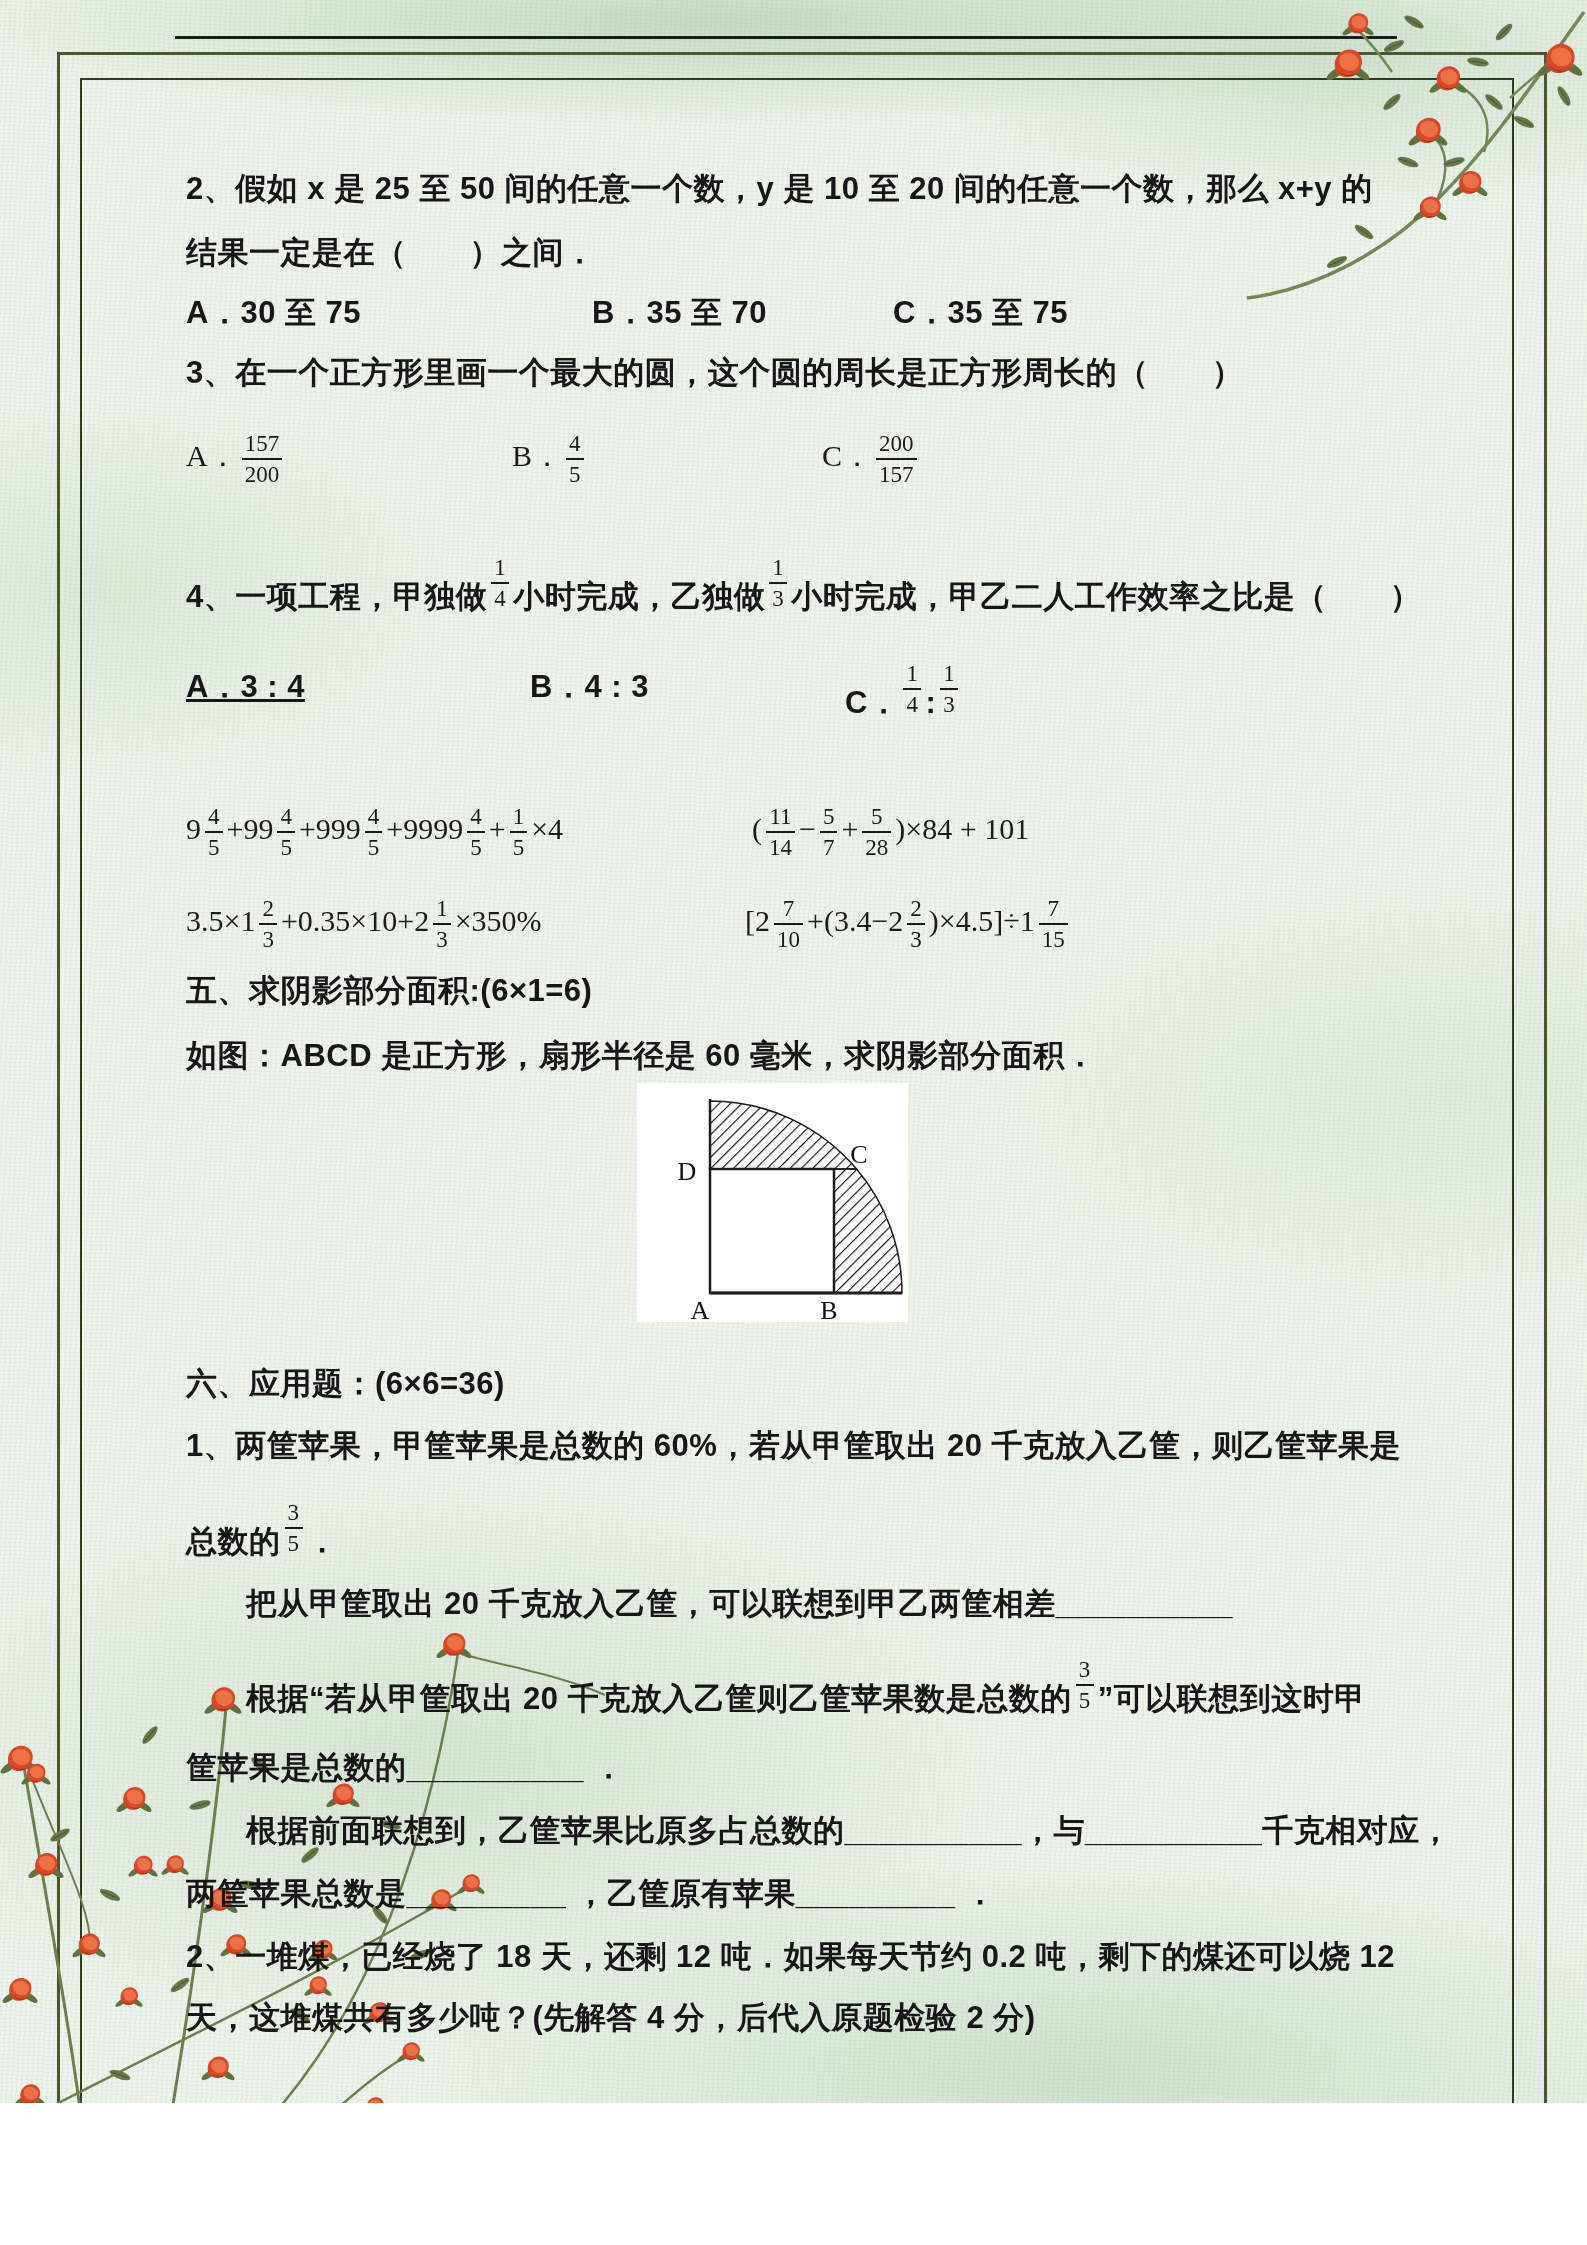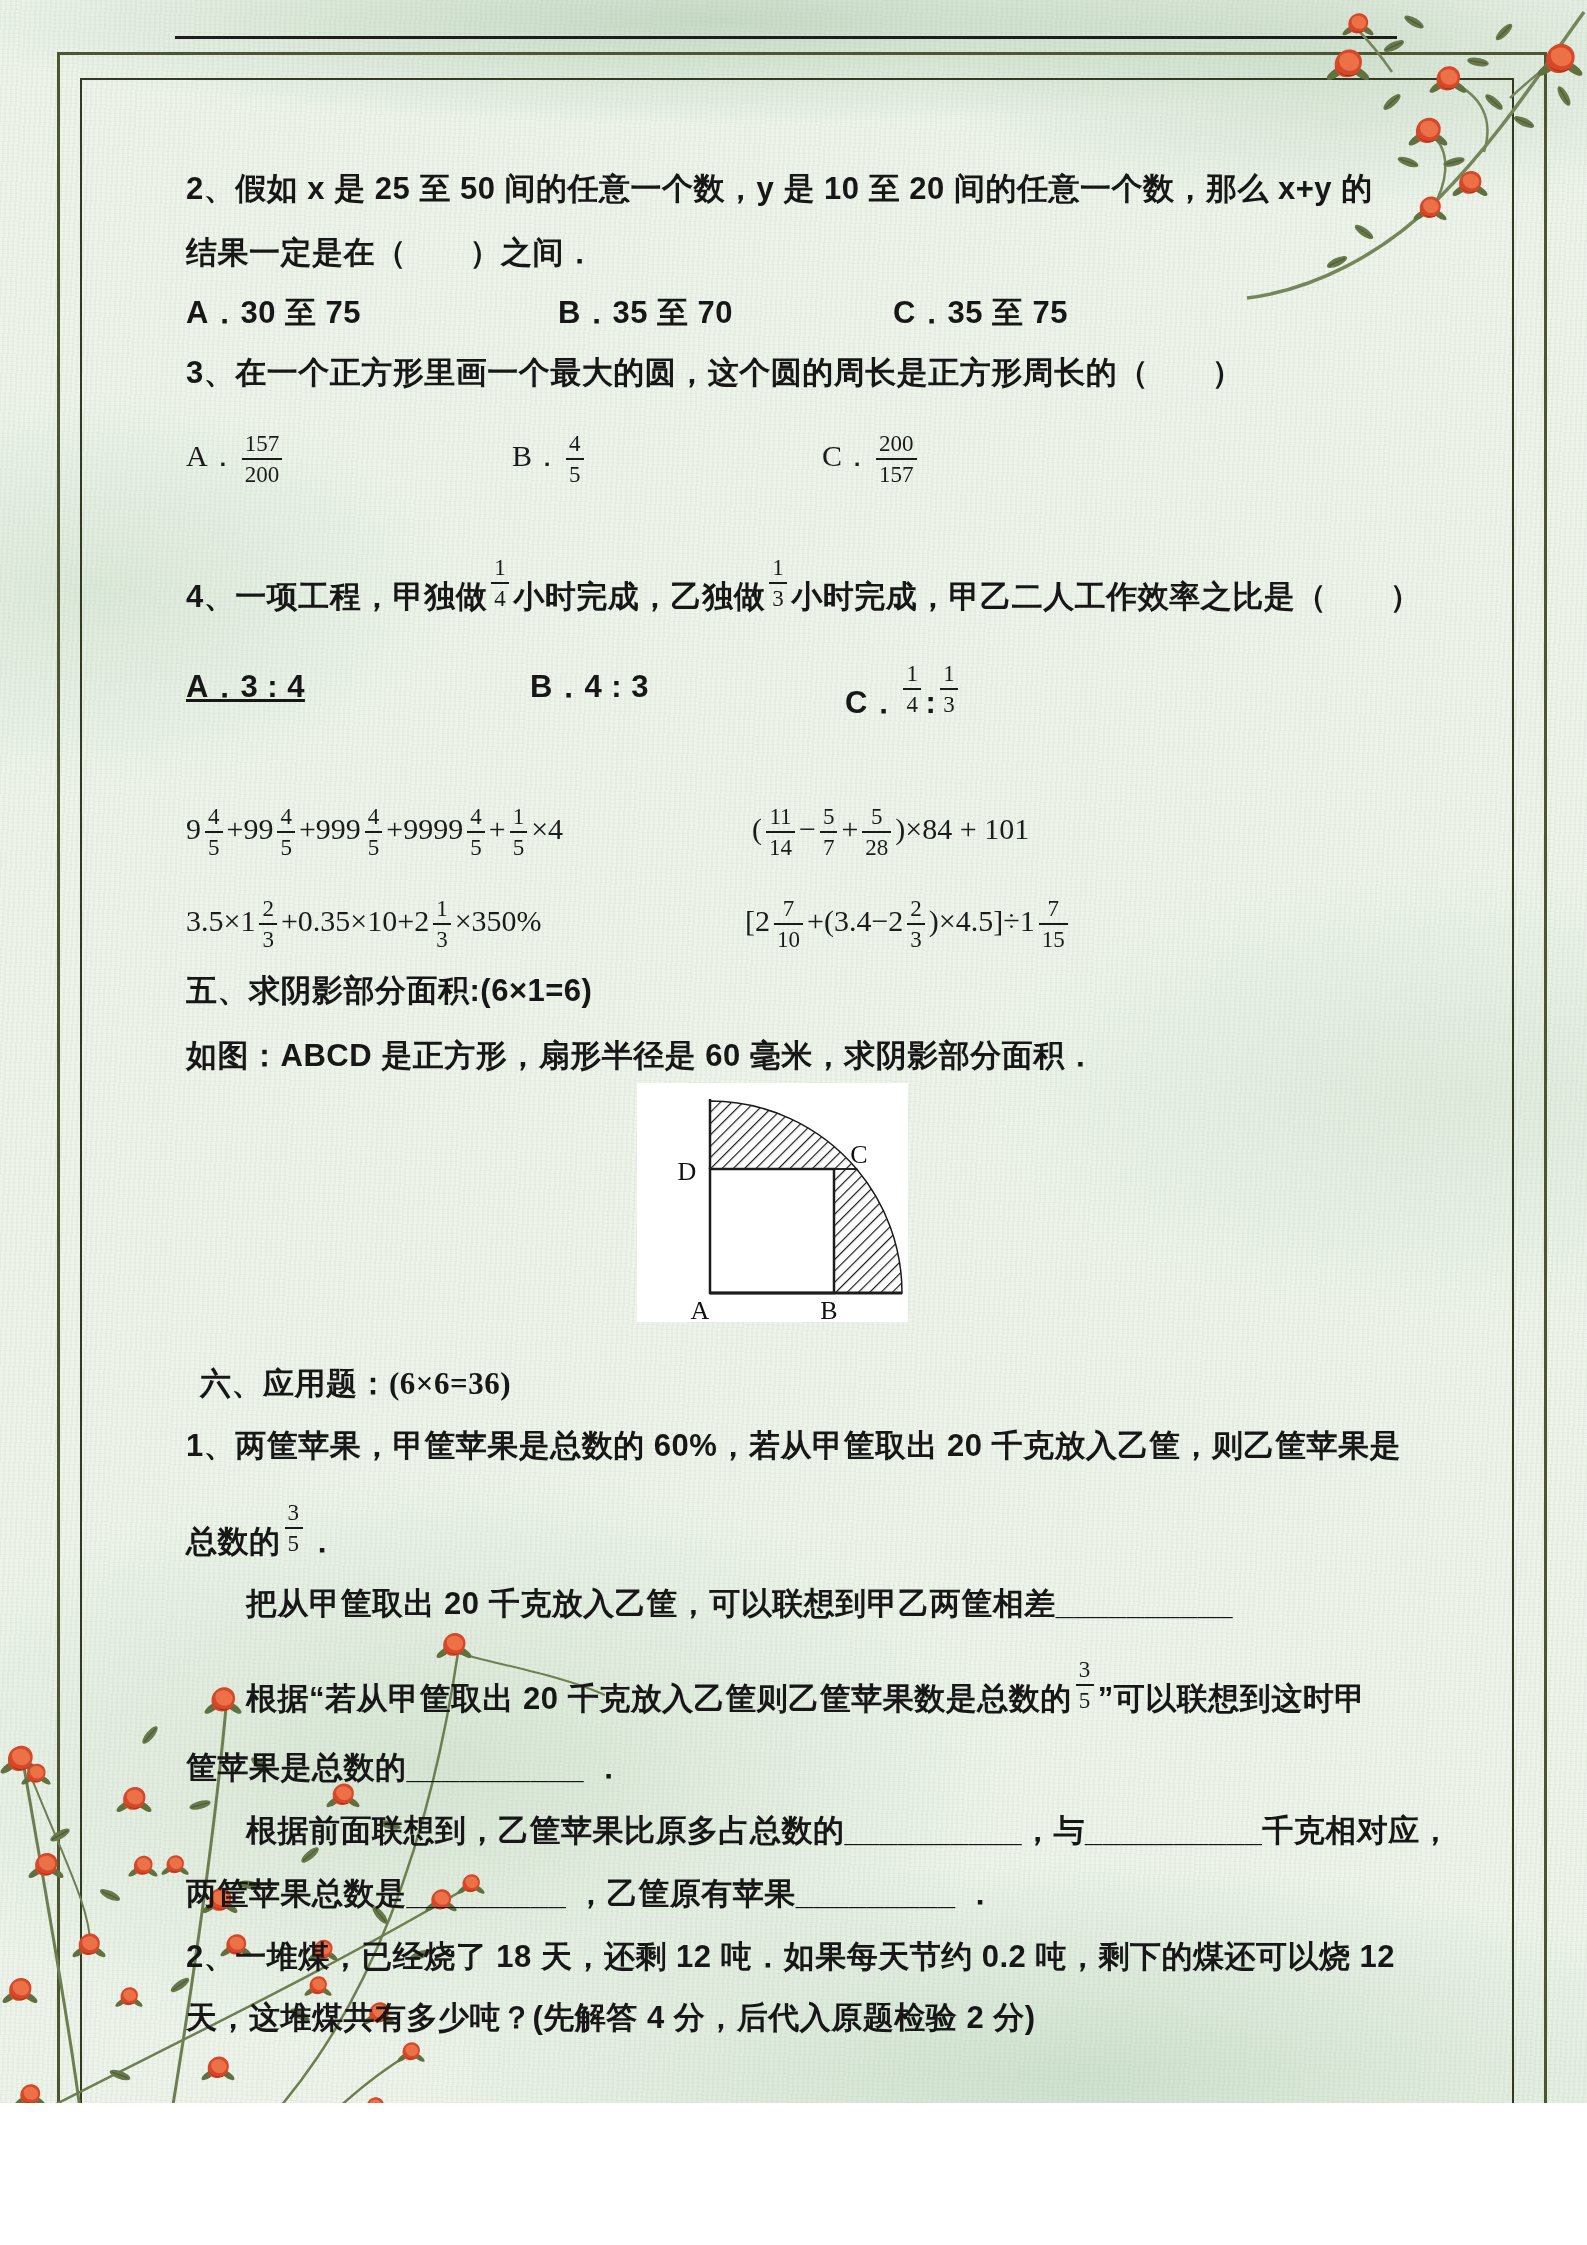--- a/index.html
+++ b/index.html
@@ -131,21 +131,21 @@
     <use href="#bud" transform="translate(236,569) scale(.8)"></use>
     <use href="#bud" transform="translate(30,539) scale(.8)"></use>
     <use href="#bud" transform="translate(77,661) scale(.9)"></use>
     <use href="#bud" transform="translate(161,672) scale(.8)"></use>
     <use href="#bud" transform="translate(232,665) scale(.8)"></use>
   </svg>
 
   <div class="abs cn" style="left:186px;top:168px;">2、假如 x 是 25 至 50 间的任意一个数，y 是 10 至 20 间的任意一个数，那么 x+y 的</div>
   <div class="abs cn" style="left:186px;top:232px;">结果一定是在（　　）之间．</div>
   <div class="abs cn" style="left:186px;top:292px;text-align:right;">A．30 至 75</div>
-  <div class="abs cn" style="left:558px;top:292px;">B．35 至 70</div>
+  <div class="abs cn" style="left:592px;top:292px;">B．35 至 70</div>
   <div class="abs cn" style="left:893px;top:292px;">C．35 至 75</div>
 
   <div class="abs cn" style="left:186px;top:352px;">3、在一个正方形里画一个最大的圆，这个圆的周长是正方形周长的（　　）</div>
   <div class="abs math" style="left:186px;top:420px;"><span class="mt">A．</span><span class="frac">
         <span class="num">157</span>
         <span class="den">200</span>
       </span></div>
   <div class="abs math" style="left:512px;top:420px;"><span class="mt">B．</span><span class="frac">
         <span class="num">4</span>
         <span class="den">5</span>
@@ -232,21 +232,21 @@
       <rect x="73" y="86" width="124" height="124" fill="#ffffff" stroke="#1c1c1c" stroke-width="2.5"></rect>
       <line x1="73" y1="16" x2="73" y2="86" stroke="#1c1c1c" stroke-width="2.5"></line>
       <line x1="73" y1="210" x2="265" y2="210" stroke="#1c1c1c" stroke-width="3"></line>
       <text x="50" y="97" font-family="Liberation Serif,serif" font-size="26" fill="#111" text-anchor="middle">D</text>
       <text x="222" y="80" font-family="Liberation Serif,serif" font-size="26" fill="#111" text-anchor="middle">C</text>
       <text x="63" y="236" font-family="Liberation Serif,serif" font-size="26" fill="#111" text-anchor="middle">A</text>
       <text x="192" y="236" font-family="Liberation Serif,serif" font-size="26" fill="#111" text-anchor="middle">B</text>
     </svg>
   </div>
 
-  <div class="abs cn" style="left:200px;top:1363px;font-family:Liberation Serif, serif;">六、应用题：(6×6=36)</div>
+  <div class="abs cn" style="left:186px;top:1363px;">六、应用题：(6×6=36)</div>
   <div class="abs cn" style="left:186px;top:1425px;">1、两筐苹果，甲筐苹果是总数的 60%，若从甲筐取出 20 千克放入乙筐，则乙筐苹果是</div>
   <div class="abs cn" style="left:186px;top:1505px;"><span class="mt">总数的 </span><span class="frac up">
         <span class="num">3</span>
         <span class="den">5</span>
       </span><span class="mt"> ．</span></div>
   <div class="abs cn" style="left:246px;top:1583px;">把从甲筐取出 20 千克放入乙筐，可以联想到甲乙两筐相差__________</div>
   <div class="abs cn" style="left:246px;top:1662px;"><span class="mt">根据“若从甲筐取出 20 千克放入乙筐则乙筐苹果数是总数的</span><span class="frac up">
         <span class="num">3</span>
         <span class="den">5</span>
       </span><span class="mt">”可以联想到这时甲</span></div>

